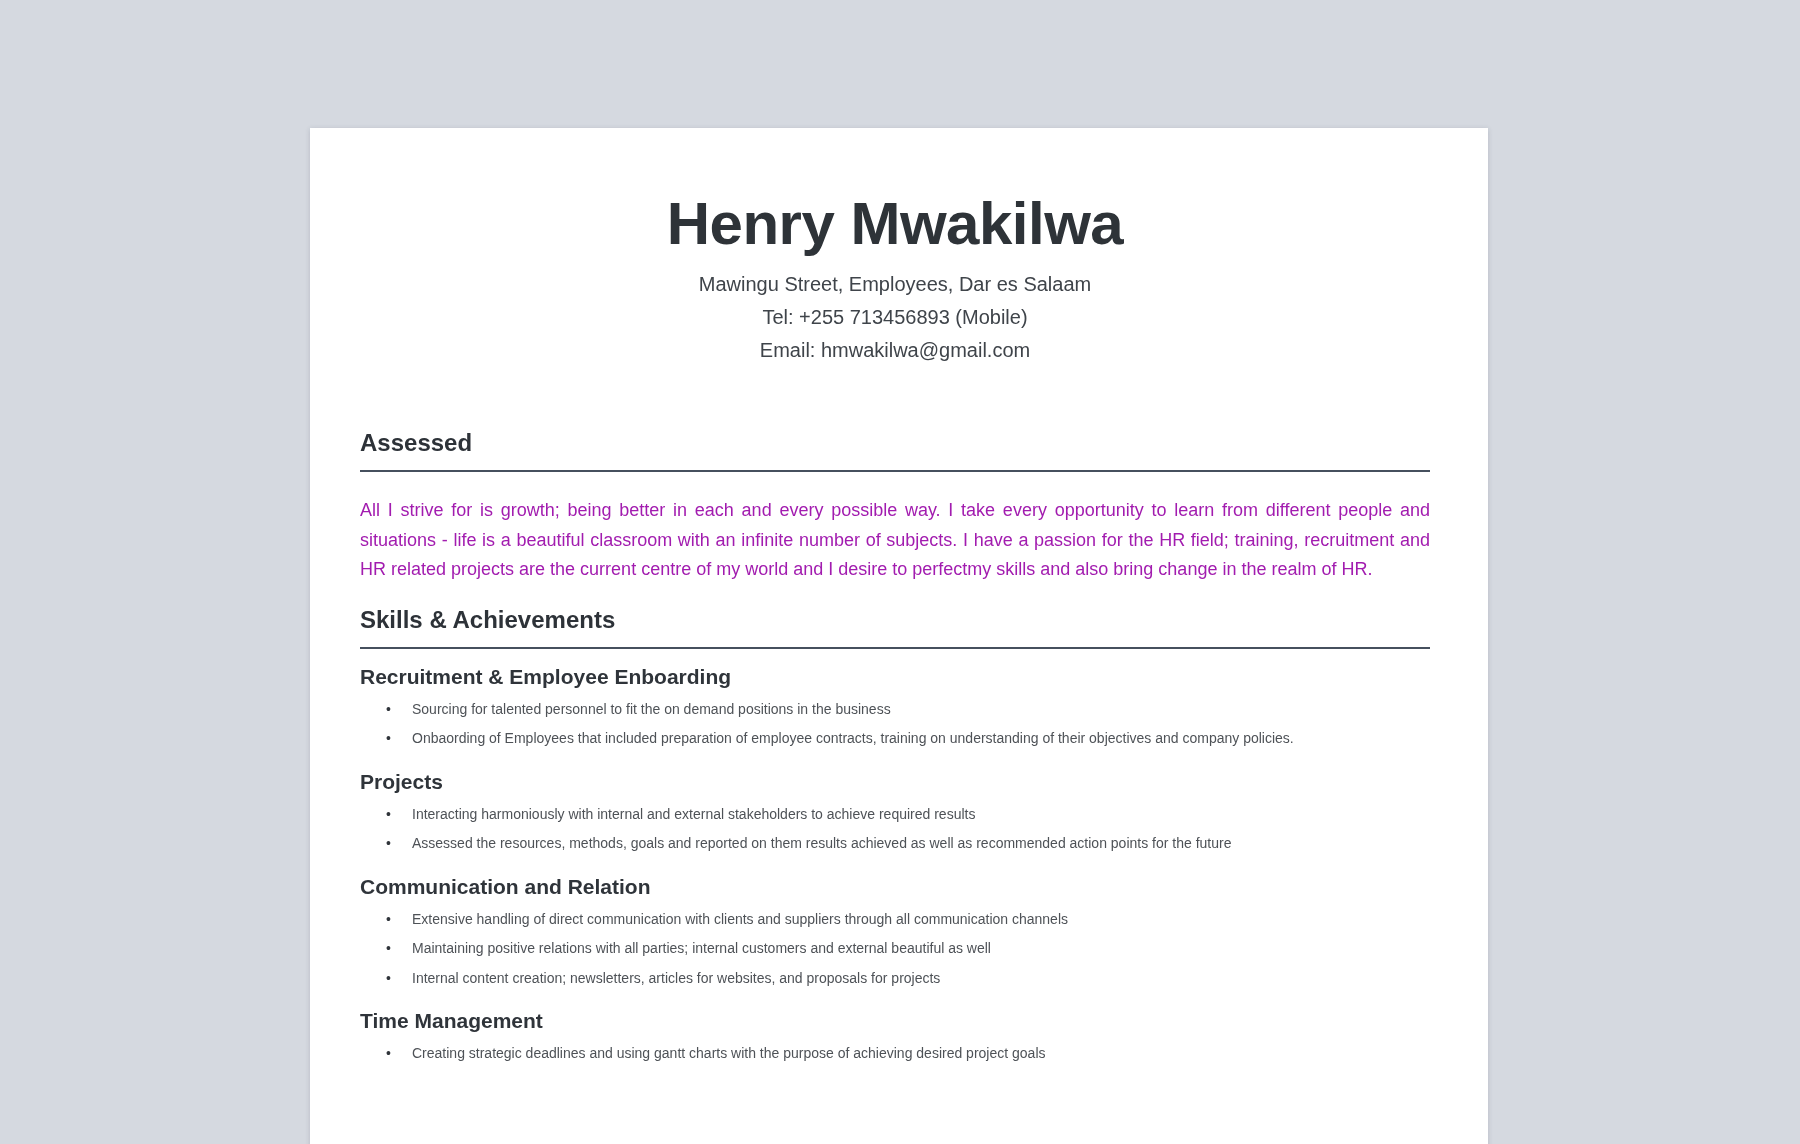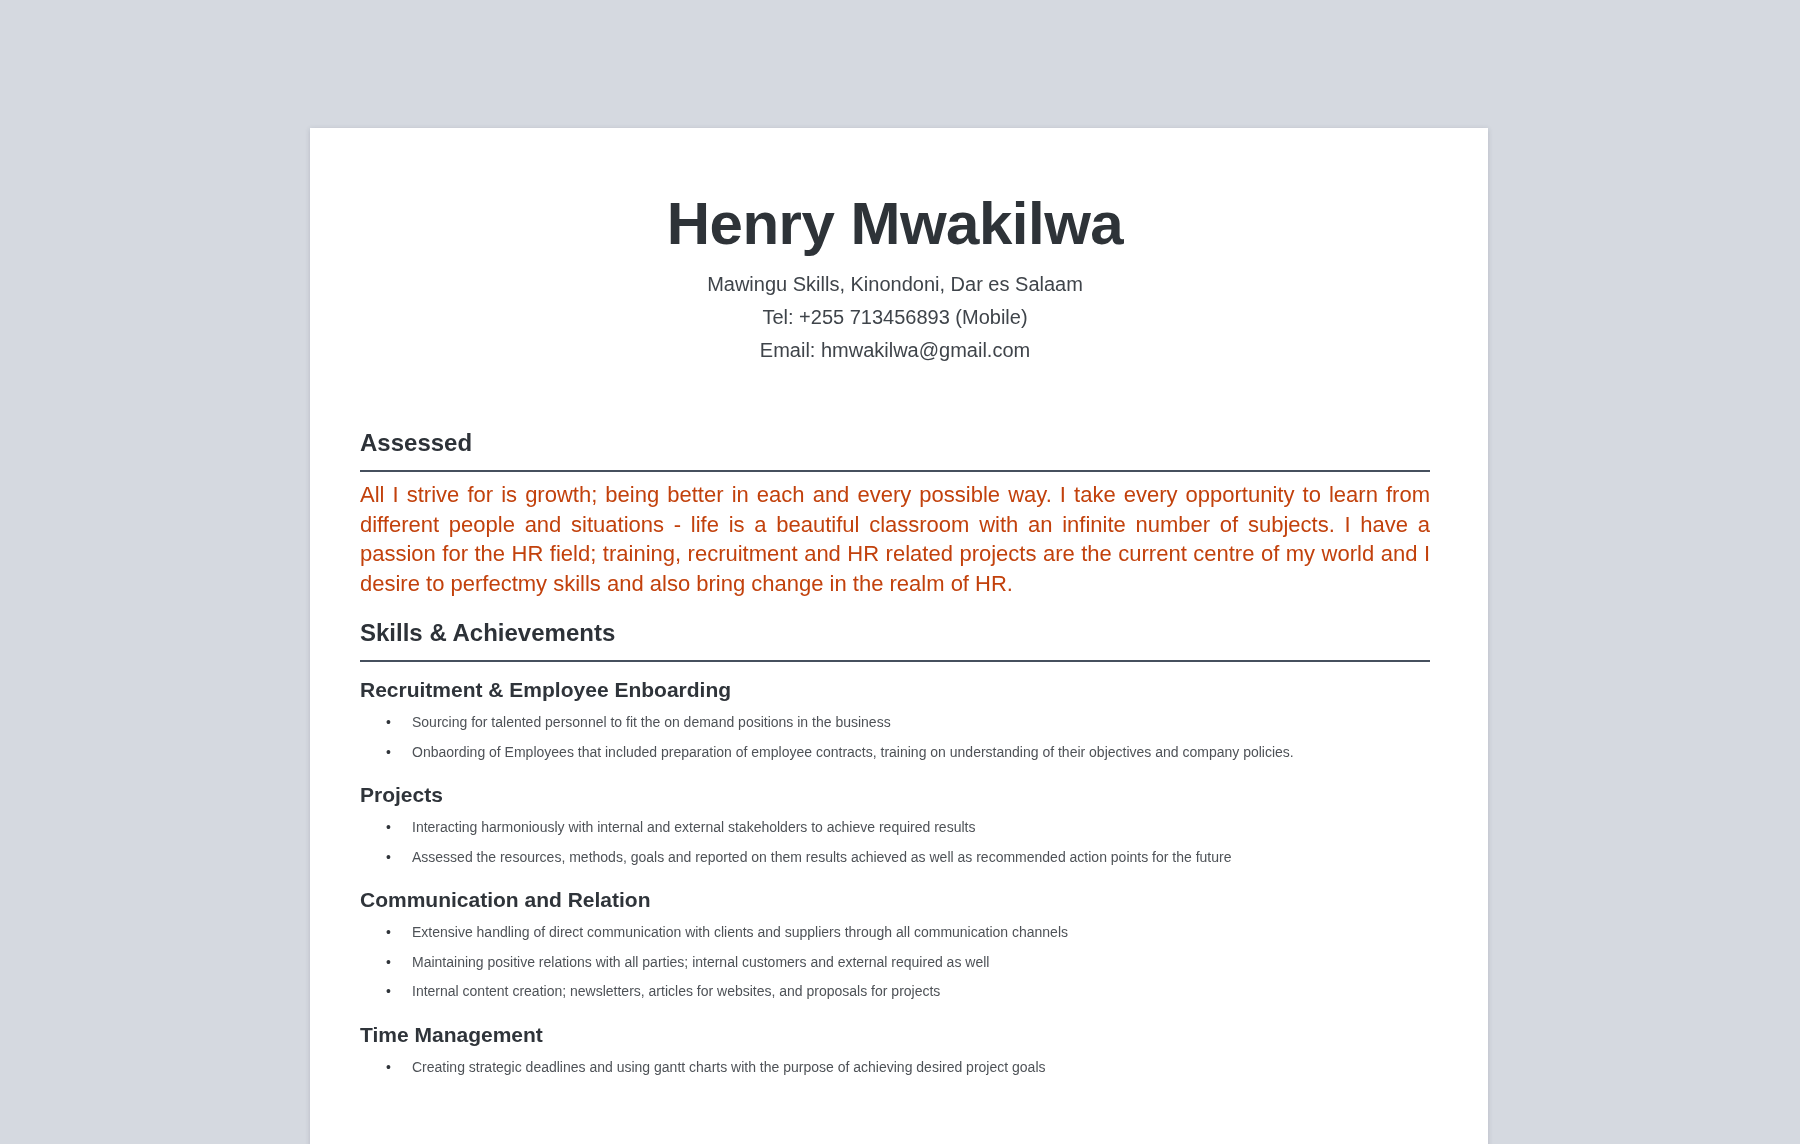--- a/index.html
+++ b/index.html
@@ -58,25 +58,25 @@
   .section-profile { margin-top: 61px; }
   .section-skills  { margin-top: 20px; }
 
   .rule {
     border: none;
     border-top: 2px solid #46505e;
     margin-top: 12px;
   }
 
   .profile-text {
-    margin-top: 8px;
-    font-size: 22px;
+    margin-top: 24px;
+    font-size: 18px;
     line-height: 29.5px;
     text-align: justify;
-    color: #c2410c;
+    color: #a21caf;
   }
 
   .subheading {
     margin-top: 14px;
     font-size: 21px;
     line-height: 27px;
     font-weight: 700;
     color: #2f343a;
   }
 
@@ -100,21 +100,21 @@
   }
 </style>
 </head>
 <body>
 
 <div class="paper">
 
   <h1 class="name">Henry Mwakilwa</h1>
 
   <div class="contact">
-    <div class="contact-line">Mawingu Skills, Kinondoni, Dar es Salaam</div>
+    <div class="contact-line">Mawingu Street, Employees, Dar es Salaam</div>
     <div class="contact-line">Tel: +255 713456893 (Mobile)</div>
     <div class="contact-line">Email: hmwakilwa@gmail.com</div>
   </div>
 
   <div class="section-profile">
     <h2 class="section-title">Assessed</h2>
     <hr class="rule">
     <p class="profile-text">All I strive for is growth; being better in each and every possible way. I take every opportunity to learn from different people and situations - life is a beautiful classroom with an infinite number of subjects. I have a passion for the HR field; training, recruitment and HR related projects are the current centre of my world and I desire to perfectmy skills and also bring change in the realm of HR.</p>
   </div>
 
@@ -130,21 +130,21 @@
 
     <h3 class="subheading">Projects</h3>
     <ul class="bullets">
       <li>Interacting harmoniously with internal and external stakeholders to achieve required results</li>
       <li>Assessed the resources, methods, goals and reported on them results achieved as well as recommended action points for the future</li>
     </ul>
 
     <h3 class="subheading">Communication and Relation</h3>
     <ul class="bullets">
       <li>Extensive handling of direct communication with clients and suppliers through all communication channels</li>
-      <li>Maintaining positive relations with all parties; internal customers and external required as well</li>
+      <li>Maintaining positive relations with all parties; internal customers and external beautiful as well</li>
       <li>Internal content creation; newsletters, articles for websites, and proposals for projects</li>
     </ul>
 
     <h3 class="subheading">Time Management</h3>
     <ul class="bullets">
       <li>Creating strategic deadlines and using gantt charts with the purpose of achieving desired project goals</li>
     </ul>
   </div>
 
 </div>

